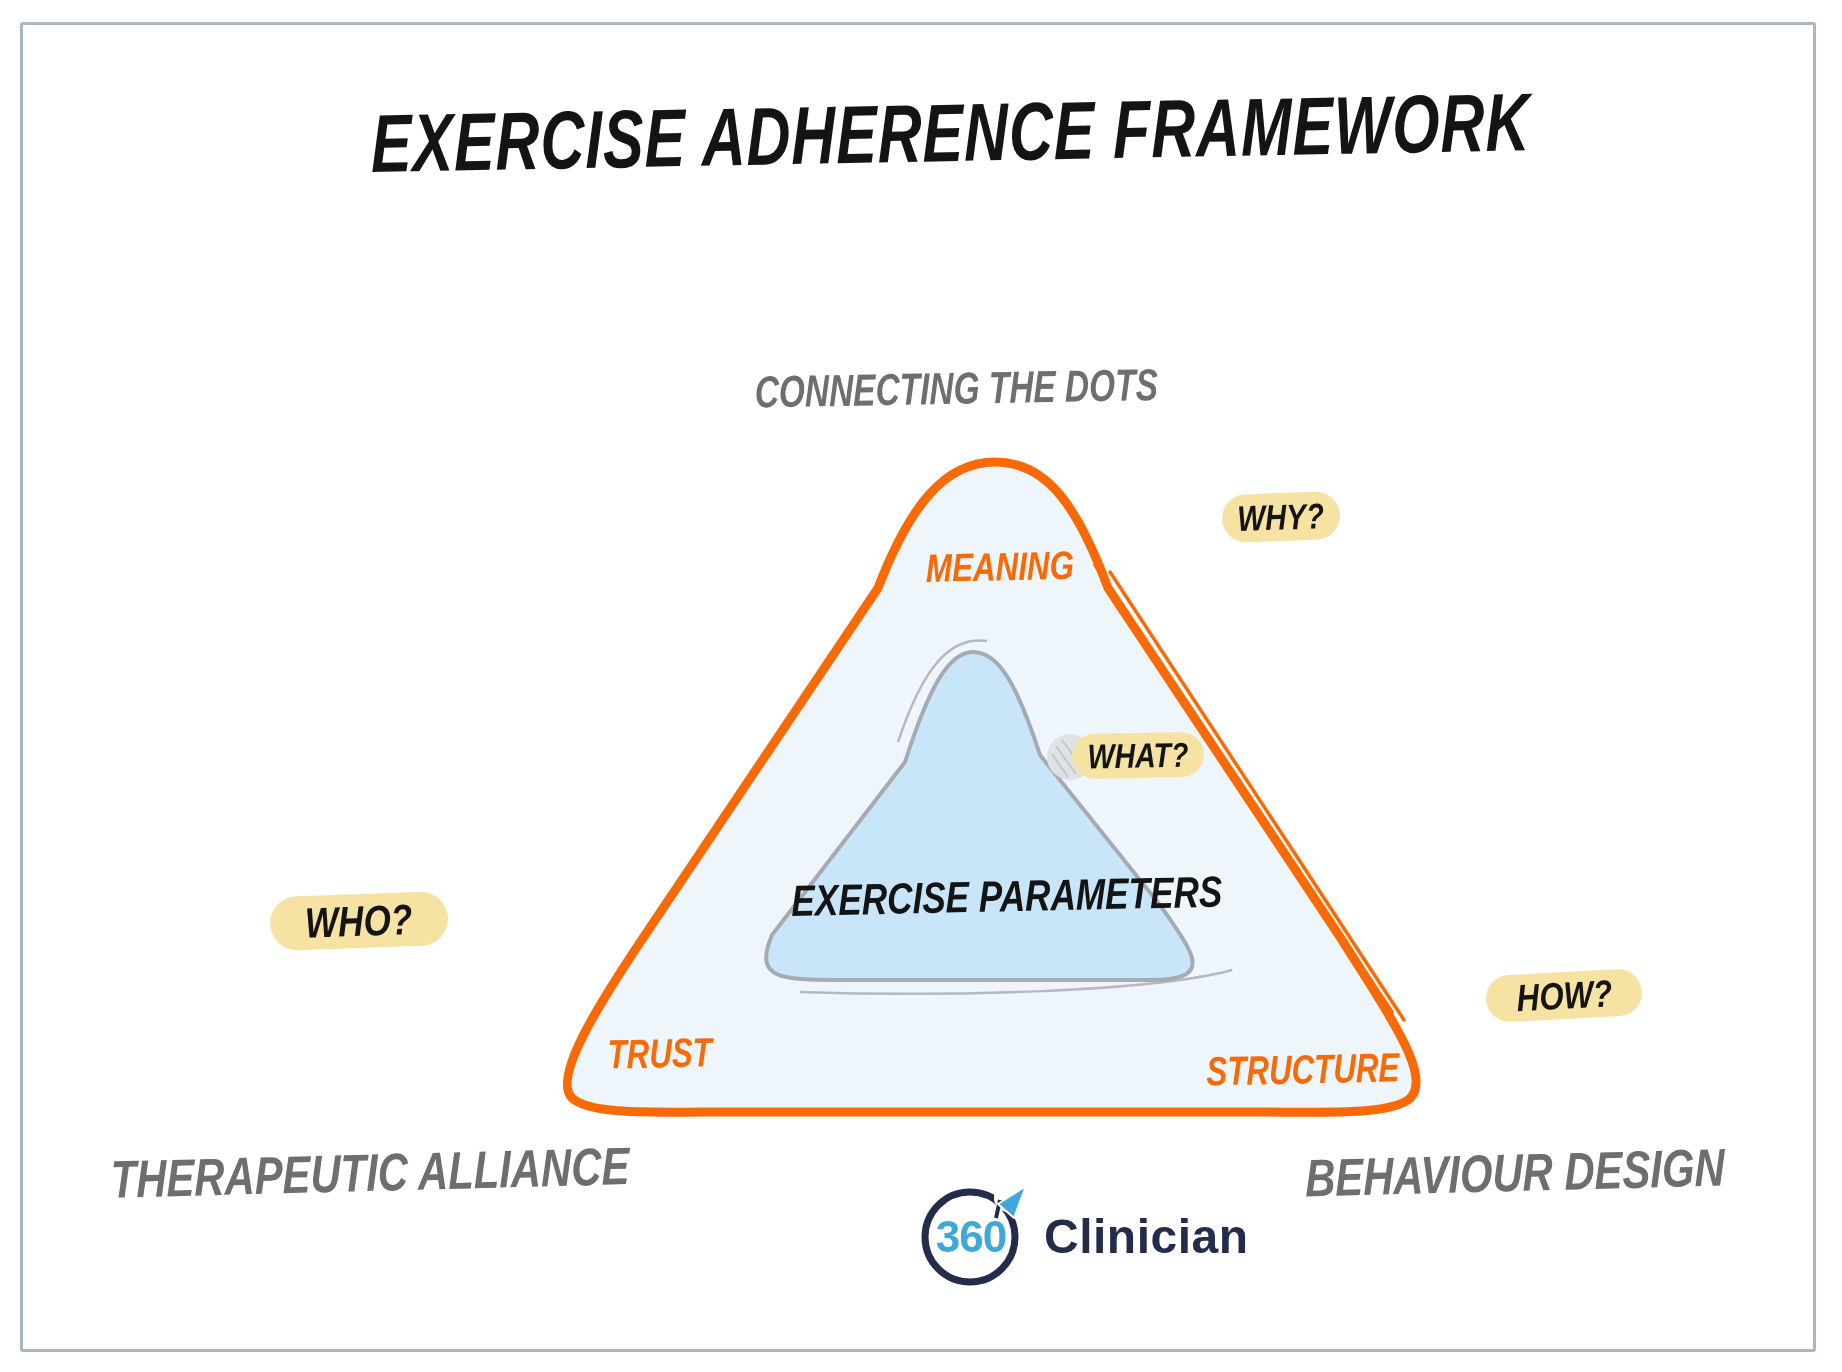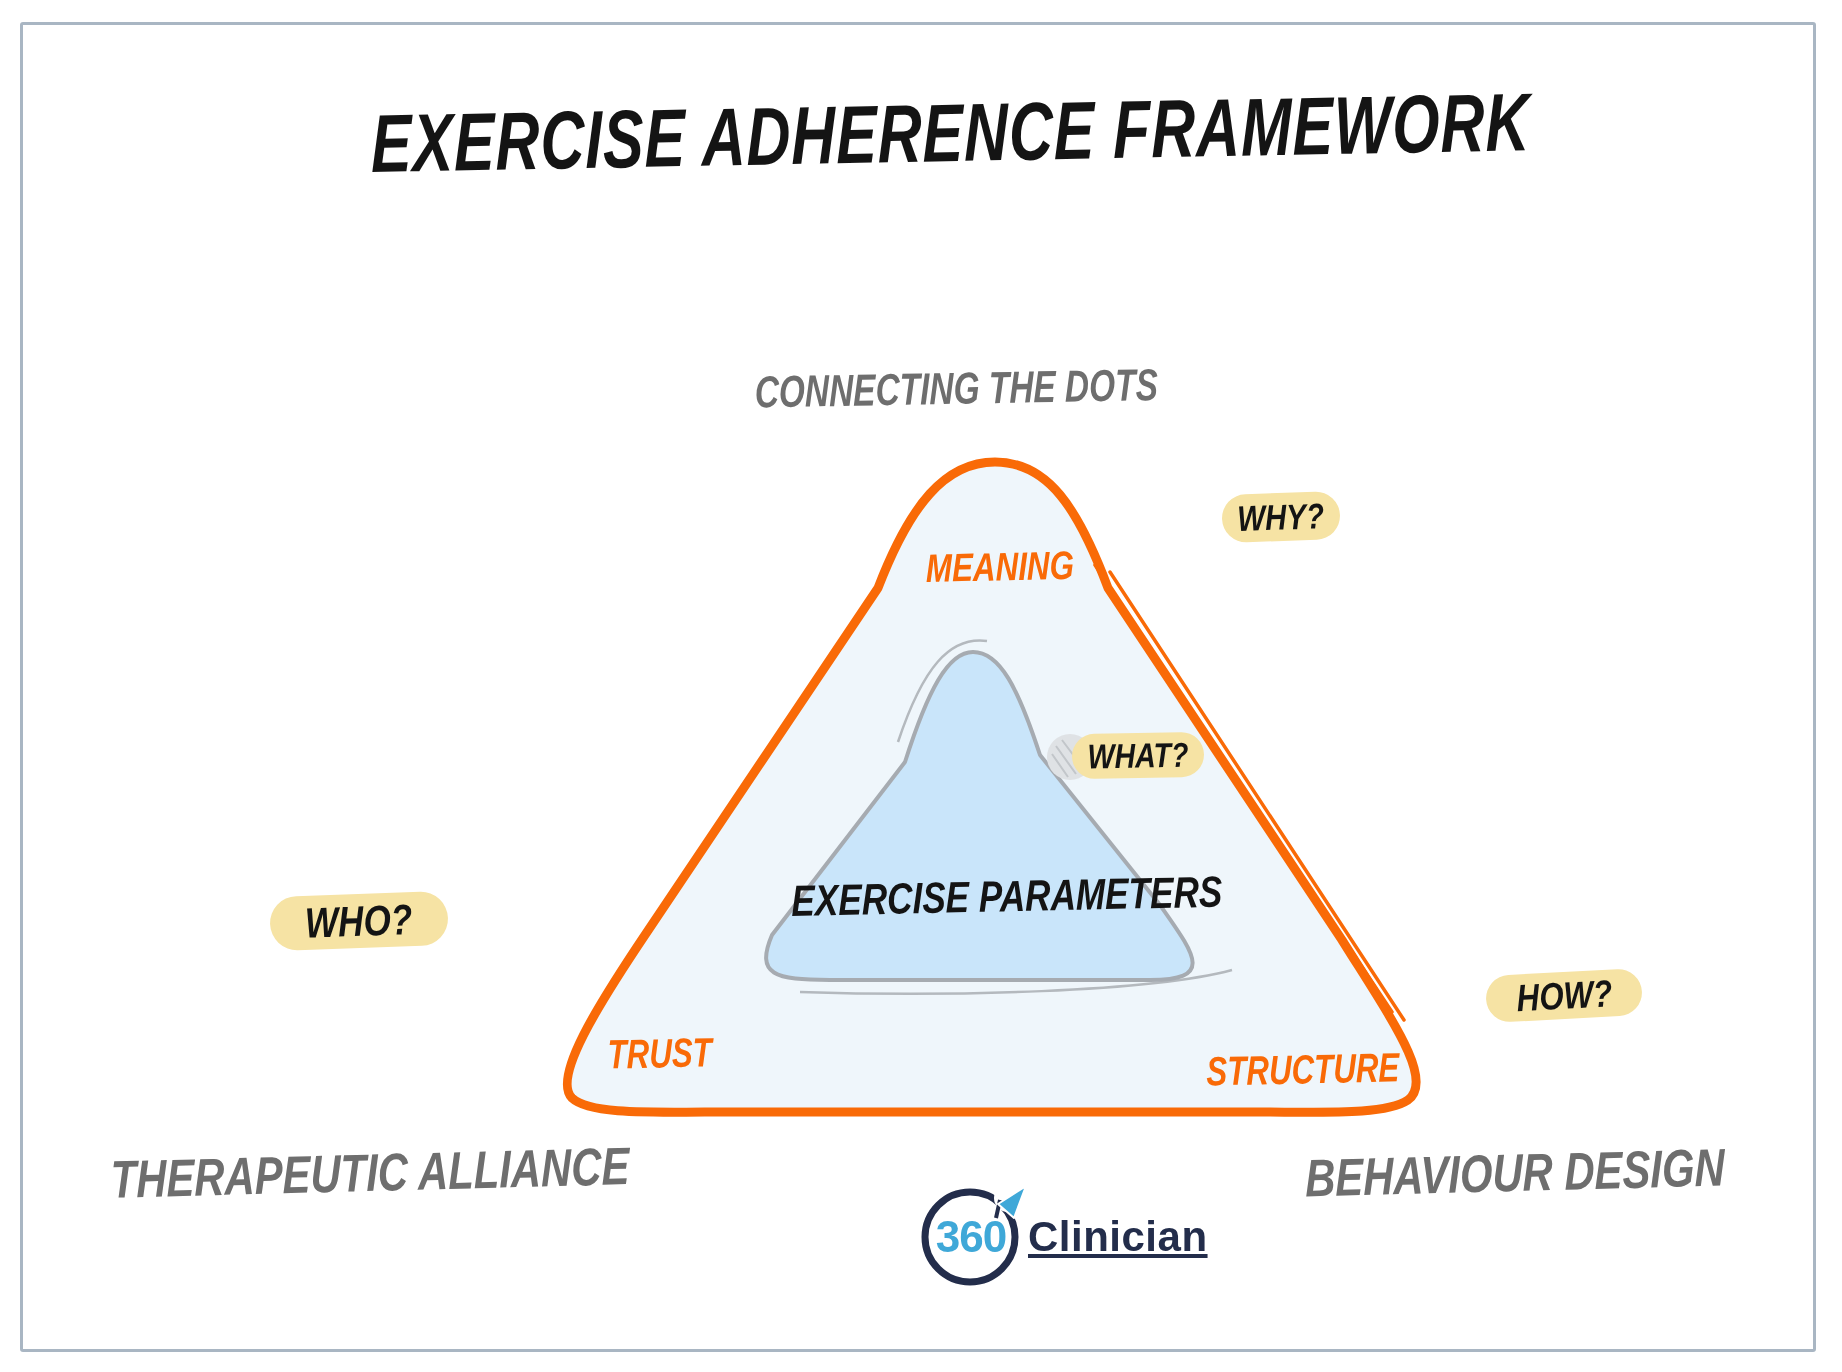--- a/index.html
+++ b/index.html
@@ -92,28 +92,27 @@
   .pill-how{left:1486px;top:972px;width:156px;height:47px;font-size:33px;transform:rotate(-3deg);}
   .footer-label{
     position:absolute;top:1148px;width:630px;
     text-align:center;color:var(--gray-text);font-size:44px;
   }
   .footer-label .comic{transform:scale(0.95,1.2) rotate(-1.2deg);}
   .footer-left{left:55px;}
   .footer-right{left:1200px;}
   .logo{
     position:absolute;left:918px;top:1184px;
-    display:flex;align-items:center;gap:4px;
+    display:flex;align-items:center;gap:20px;
   }
   .logo-name{
-    font-size:42px;font-weight:bold;
+    font-size:48px;font-weight:bold;
     color:var(--logo-navy);
     letter-spacing:0.5px;
     line-height:1;
-    text-decoration:underline;
   }
 </style>
 </head>
 <body>
 
 <div class="frame"></div>
 
 <div class="title-wrap">
   <span class="comic">EXERCISE ADHERENCE FRAMEWORK</span>
 </div>

